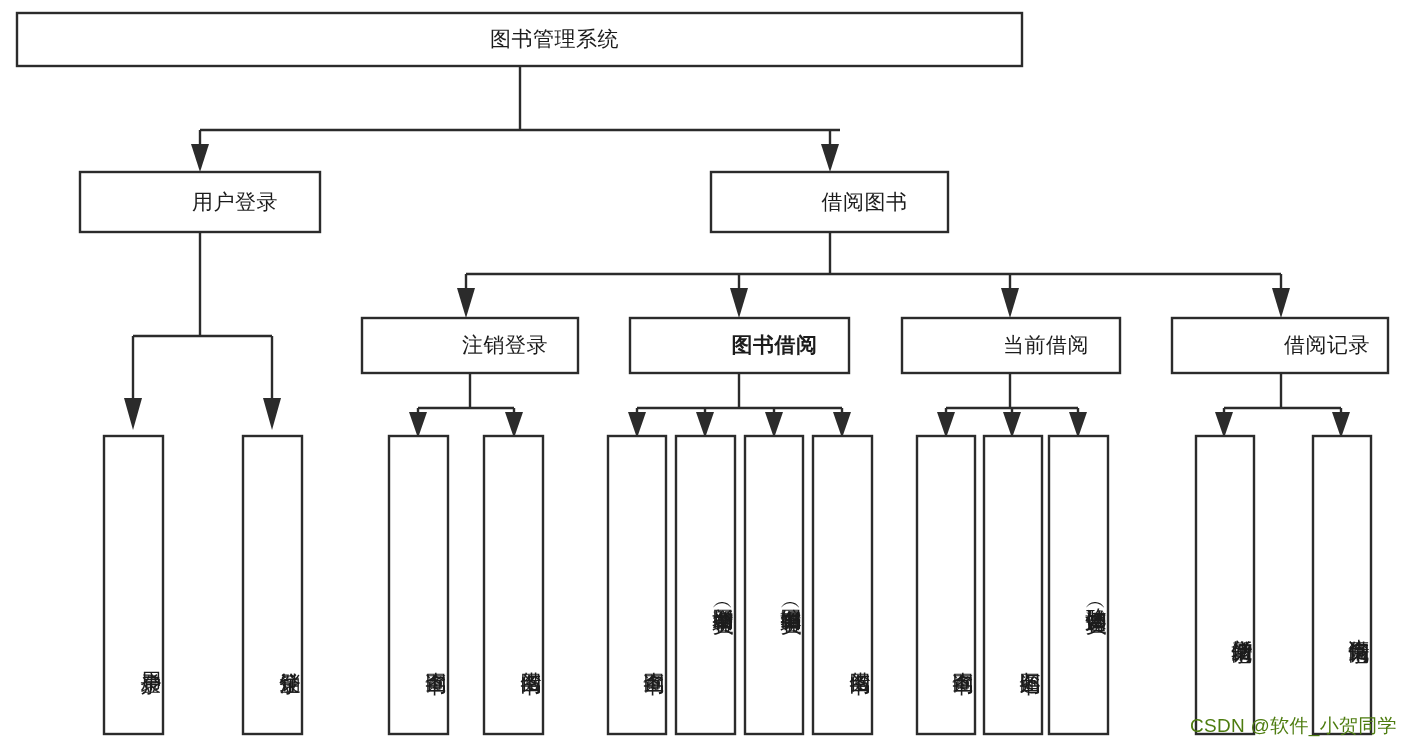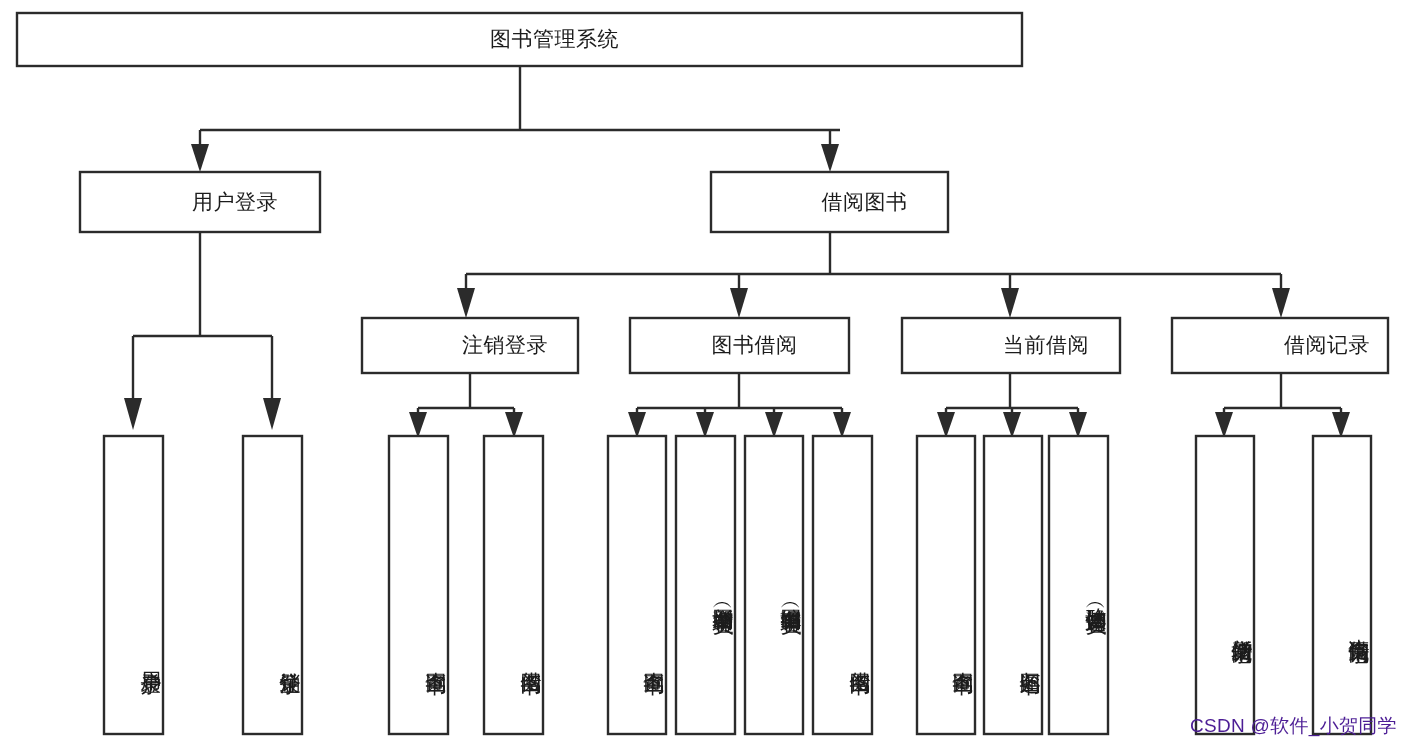--- a/index.html
+++ b/index.html
@@ -64,21 +64,21 @@
     text-orientation: upright;
     color: #1c1c1c;
     font-size: 21px;
     line-height: 1.18;
     letter-spacing: 1px;
     pointer-events: none;
     font-family: "Liberation Sans", "DejaVu Sans", sans-serif;
   }
   .watermark {
     position: absolute;
-    color: #4c1d95;
+    color: #4d7c0f;
     font-size: 19px;
     white-space: nowrap;
     letter-spacing: 0.3px;
     font-family: "Liberation Sans", "DejaVu Sans", sans-serif;
   }
 </style>
 </head>
 <body>
 
 <div id="diagram-root">
@@ -186,21 +186,21 @@
     <rect class="node-box" x="1196" y="436" width="58" height="298"></rect>
     <rect class="node-box" x="1313" y="436" width="58" height="298"></rect>
   </svg>
 
   <div class="node-label-h" style="left:17px; top:13px; width:1005px; height:53px;">图书管理系统</div>
 
   <div class="node-label-h" style="left:80px; top:172px; width:240px; height:60px;">用户登录</div>
   <div class="node-label-h" style="left:711px; top:172px; width:237px; height:60px;">借阅图书</div>
 
   <div class="node-label-h" style="left:362px; top:318px; width:216px; height:55px;">注销登录</div>
-  <div class="node-label-h" style="left:610px; top:318px; width:219px; height:55px;">图书借阅</div>
+  <div class="node-label-h" style="left:630px; top:318px; width:219px; height:55px;font-weight:bold;">图书借阅</div>
   <div class="node-label-h" style="left:902px; top:318px; width:218px; height:55px;text-align:right;">当前借阅</div>
   <div class="node-label-h" style="left:1172px; top:318px; width:216px; height:55px;margin-left:12px;">借阅记录</div>
 
   <div class="node-label-v" style="left:104px; top:436px; width:59px; height:298px; padding-top:72px;">用户登录</div>
   <div class="node-label-v" style="left:243px; top:436px; width:59px; height:298px; padding-top:72px;">注销登录</div>
 
   <div class="node-label-v" style="left:389px; top:436px; width:59px; height:298px; padding-top:72px;">查询图书</div>
   <div class="node-label-v" style="left:484px; top:436px; width:59px; height:298px; padding-top:72px;">借阅图书</div>
 
   <div class="node-label-v" style="left:608px; top:436px; width:58px; height:298px; padding-top:72px;">查询图书</div>

